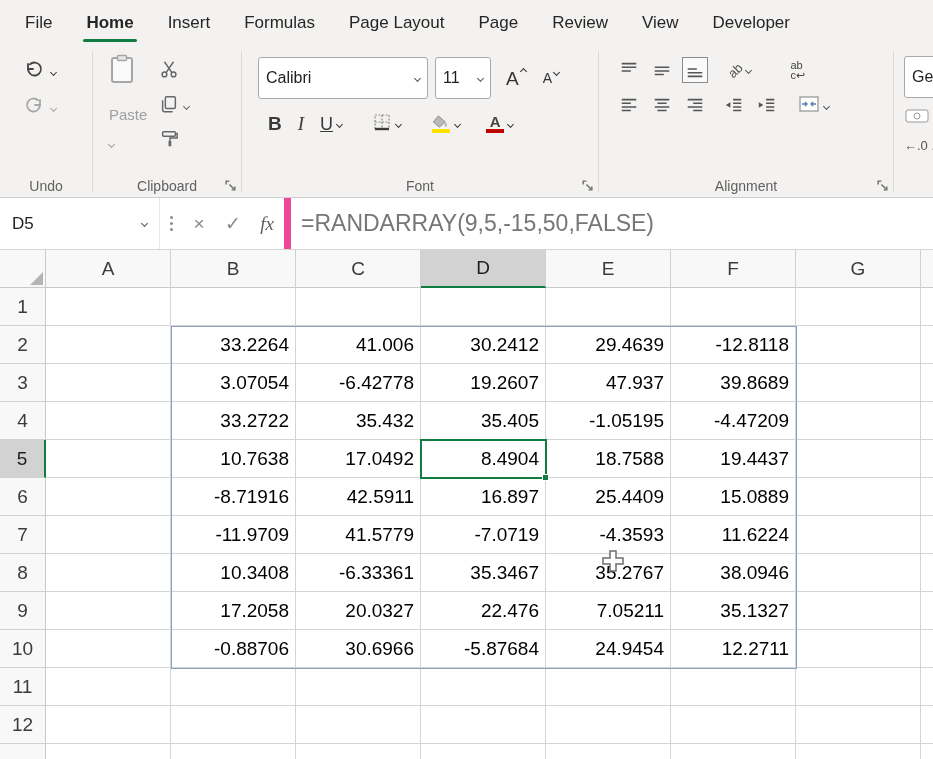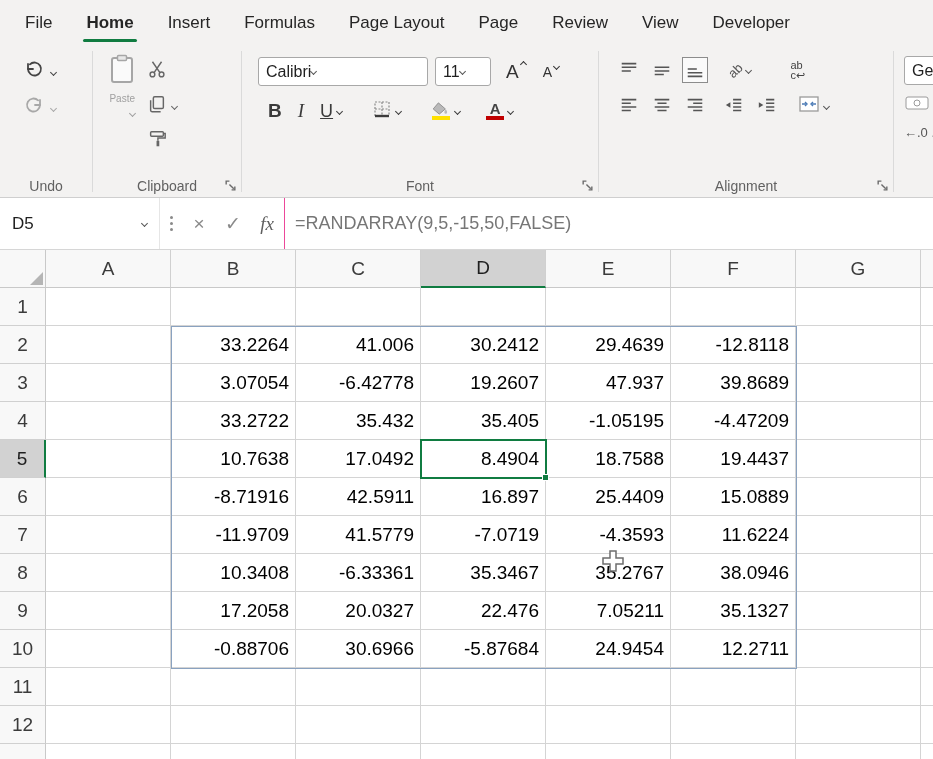--- a/index.html
+++ b/index.html
@@ -23,27 +23,27 @@
   .chev.up{transform:rotate(-135deg)}
   .chev.sm{width:5px;height:5px}
 
   .g-undo{width:92px}
   .undo-col{display:flex;flex-direction:column;gap:12px;padding:14px 0 0 24px}
   .ubtn{display:flex;align-items:center;gap:7px;color:#444}
   .ubtn.disabled{color:#a8a8a8}
 
   .g-clip{width:148px}
   .clip-flex{display:flex;gap:12px;padding:8px 0 0 16px}
-  .paste-btn{display:flex;flex-direction:column;align-items:flex-end;gap:7px;color:#a0a0a0;font-size:10px}
+  .paste-btn{display:flex;flex-direction:column;align-items:flex-start;gap:19px;color:#a0a0a0;font-size:15px}
   .clip-col{display:flex;flex-direction:column;gap:11px;padding-top:5px}
   .cbtn{display:flex;align-items:center;gap:5px;color:#666}
 
   .g-font{width:356px}
   .frow1{display:flex;align-items:center;gap:7px;padding:11px 0 0 16px}
-  .combo{background:#fff;border:1px solid #a8a8a8;border-radius:3px;display:flex;align-items:center;padding:0 7px;font-size:16px;color:#1f1f1f;height:29px}
+  .combo{background:#fff;border:1px solid #a8a8a8;border-radius:3px;display:flex;align-items:center;justify-content:space-between;padding:0 7px;font-size:16px;color:#1f1f1f;height:42px}
   .combo .chev{color:#555}
   .combo-font{width:170px}
   .combo-size{width:56px}
   .fbtn{display:flex;align-items:flex-start;gap:2px;color:#333}
   .fA{font-size:19px;line-height:19px}
   .fA.small{font-size:14px;line-height:16px}
   .frow2{display:flex;align-items:center;gap:16px;margin-top:13px;padding-left:26px}
   .tbtn{display:flex;align-items:center;gap:4px;color:#3b3b3b}
   .bold{font-weight:800;font-size:19px}
   .italic{font-style:italic;font-family:"Liberation Serif",serif;font-size:19px}
@@ -65,21 +65,21 @@
   .num-frag{color:#555;font-size:13px;white-space:nowrap}
 
   
   .formulabar{height:52px;background:#fff;border-bottom:1px solid #d6d6d6;display:flex;align-items:stretch}
   .namebox{width:160px;display:flex;align-items:center;padding:0 12px;font-size:17px;color:#1f1f1f;border-right:1px solid #e6e6e6}
   .namebox .chev{margin-left:auto;color:#555}
   .vdots{width:22px;display:flex;flex-direction:column;align-items:center;justify-content:center;gap:3px}
   .vdots i{width:3px;height:3px;border-radius:50%;background:#8a8a8a}
   .fb-btn{width:34px;display:flex;align-items:center;justify-content:center;font-size:19px;color:#8a8a8a}
   .fb-fx{font-style:italic;font-family:"Liberation Serif",serif;color:#5f5f5f}
-  .fb-formula{flex:1;display:flex;align-items:center;padding-left:10px;font-size:18px;color:#767676;border-left:1px solid #ec4899;white-space:nowrap;overflow:hidden}
+  .fb-formula{flex:1;display:flex;align-items:center;padding-left:10px;font-size:23px;color:#767676;border-left:7px solid #ec4899;white-space:nowrap;overflow:hidden}
 
   
   .sheet{position:absolute;top:250px;left:0;width:933px;bottom:0;overflow:hidden;background:#fff}
   .gridhead{display:flex;height:38px}
   .corner{width:46px;flex:0 0 46px;background:var(--hdr);border-right:1px solid var(--hdrline);border-bottom:1px solid var(--hdrline);position:relative}
   .corner .tri{position:absolute;right:2px;bottom:2px;width:0;height:0;border-left:13px solid transparent;border-bottom:13px solid #b5b5b5}
   .ch{width:125px;flex:0 0 125px;border-right:1px solid #d0d0d0;border-bottom:1px solid var(--hdrline);background:var(--hdr);display:flex;align-items:center;justify-content:center;font-size:19px;color:#3b3b3b}
   .ch.sel{background:#d2d2d2;border-bottom:2px solid var(--green);color:#1f1f1f}
   .gr{display:flex;height:38px}
   .rh{width:46px;flex:0 0 46px;border-right:1px solid var(--hdrline);border-bottom:1px solid #d0d0d0;background:var(--hdr);display:flex;align-items:center;justify-content:center;font-size:19px;color:#3b3b3b}

